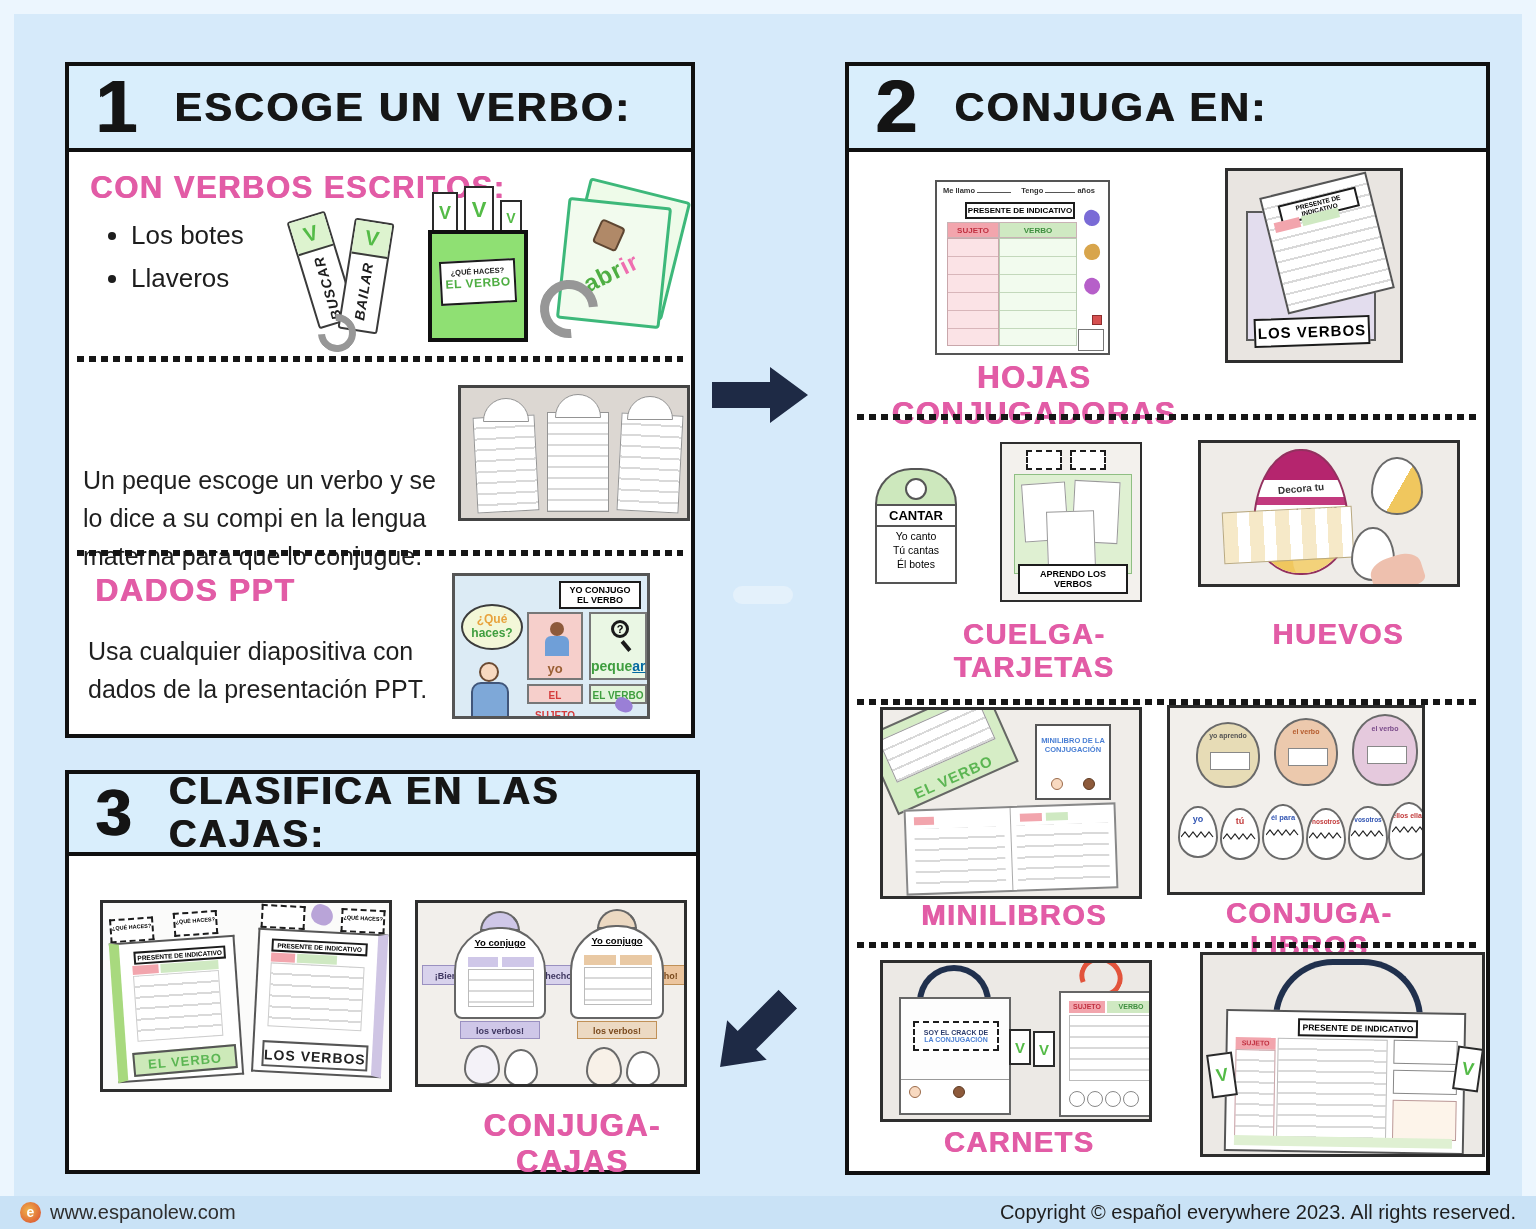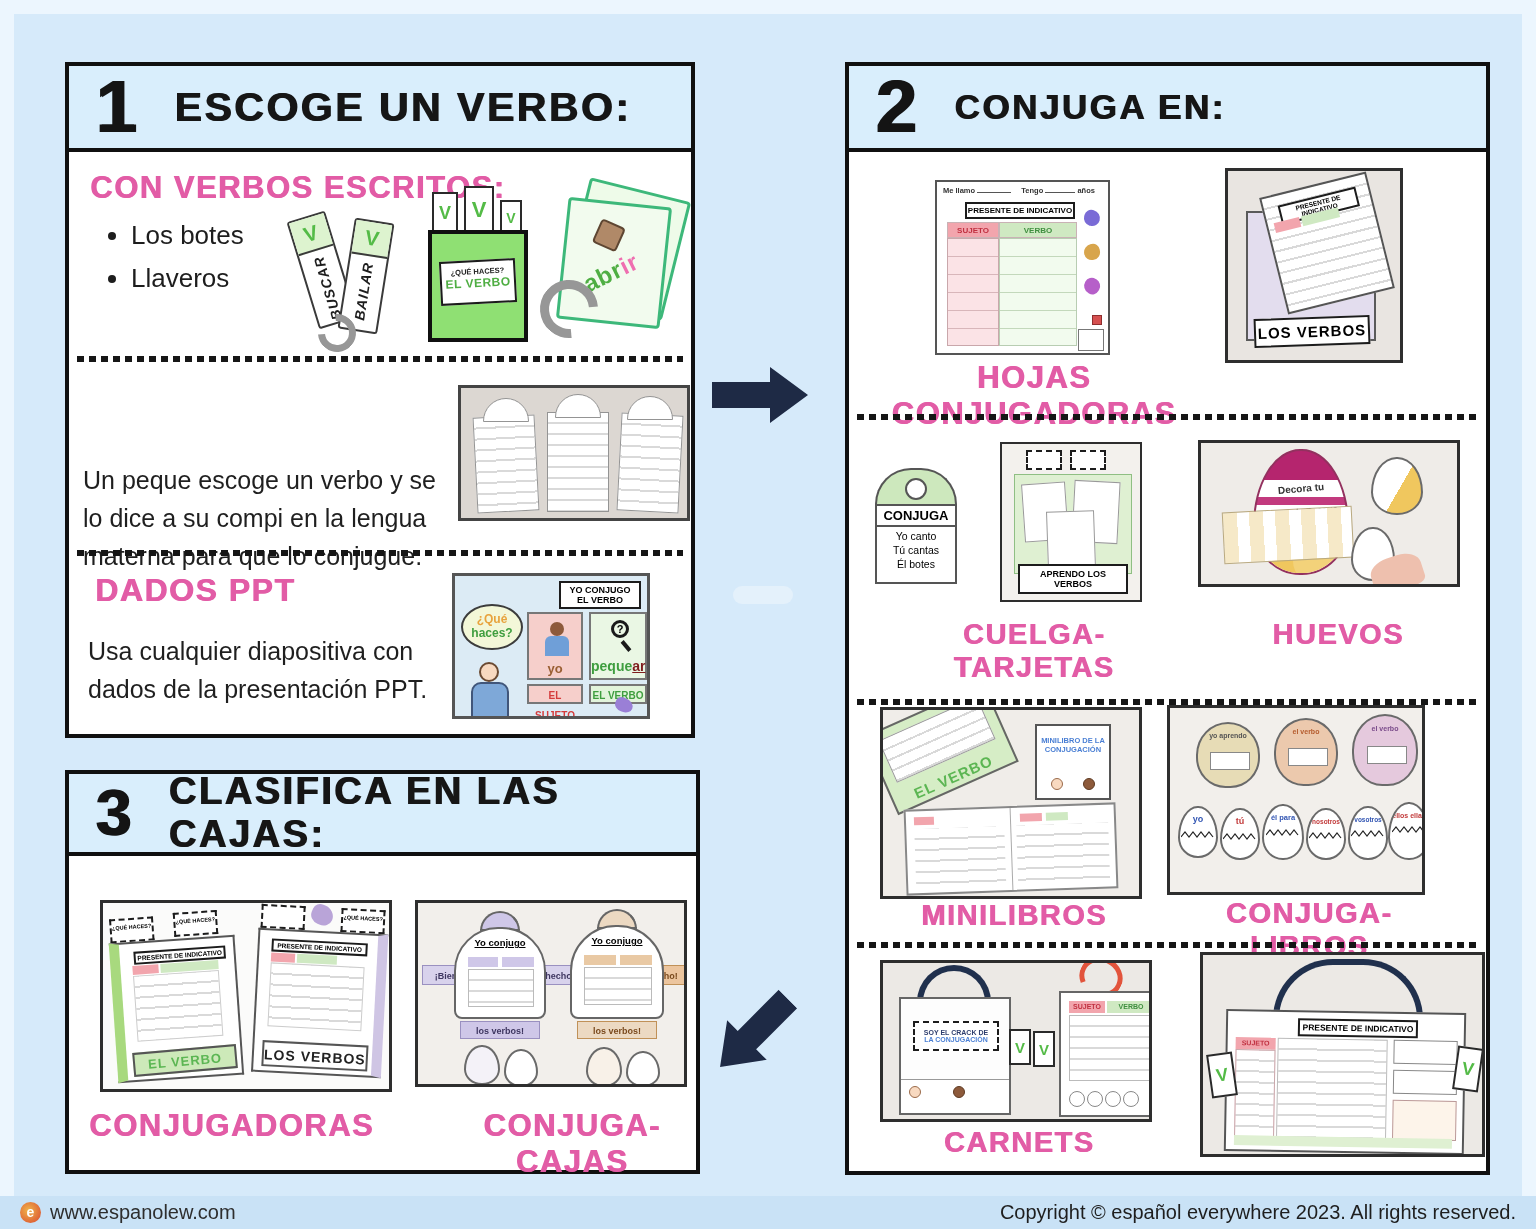--- a/index.html
+++ b/index.html
@@ -113,40 +113,40 @@
       <div class="abs" style="left:24px;top:86px;width:20px;height:20px;background:#f8d9c0;border:2px solid #6b4a32;border-radius:50%;"></div>
       <div class="abs" style="left:16px;top:106px;width:38px;height:36px;background:#7ea8d8;border:2px solid #41567a;border-radius:10px 10px 0 0;"></div>
       <div class="abs" style="left:72px;top:36px;width:56px;height:68px;background:#f6cfcb;border:2px solid #777;">
         <div class="abs" style="left:21px;top:8px;width:14px;height:14px;background:#8d5a3b;border-radius:50%;"></div>
         <div class="abs" style="left:16px;top:22px;width:24px;height:20px;background:#6f9fd8;border-radius:6px 6px 0 0;"></div>
         <div class="abs" style="left:0;right:0;bottom:2px;text-align:center;font-size:13px;font-weight:900;color:#9a5f33;">yo</div>
       </div>
       <div class="abs" style="left:134px;top:36px;width:58px;height:68px;background:#eaf7e4;border:2px solid #777;">
         <div class="abs" style="left:20px;top:6px;width:18px;height:18px;border:3px solid #1a1a1a;border-radius:50%;text-align:center;font-size:11px;font-weight:900;">?</div>
         <div class="abs" style="left:33px;top:26px;width:4px;height:12px;background:#1a1a1a;transform:rotate(-40deg);"></div>
-        <div class="abs" style="left:0;right:0;bottom:4px;text-align:center;font-size:14px;font-weight:900;"><span style="color:#3f9e3f;">peque</span><span style="color:#7f1d1d;text-decoration:underline;">ar</span></div>
+        <div class="abs" style="left:0;right:0;bottom:4px;text-align:center;font-size:14px;font-weight:900;"><span style="color:#3f9e3f;">peque</span><span style="color:#0369a1;text-decoration:underline;">ar</span></div>
       </div>
       <div class="abs" style="left:72px;top:108px;width:56px;height:20px;background:#f6cfcb;border:2px solid #777;text-align:center;font-size:10px;font-weight:900;color:#d43c3c;line-height:20px;">EL SUJETO</div>
       <div class="abs" style="left:134px;top:108px;width:58px;height:20px;background:#e2f4db;border:2px solid #777;text-align:center;font-size:10px;font-weight:900;color:#3f9e3f;line-height:20px;">EL VERBO</div>
       <div class="abs" style="right:14px;bottom:4px;width:18px;height:14px;background:#9a7fd6;border-radius:40% 60% 50% 50%;transform:rotate(20deg);"></div>
     </div>
   </div>
 
   <svg class="abs" style="left:712px;top:360px;" width="96" height="70" viewBox="0 0 96 70">
     <polygon points="0,22 58,22 58,7 96,35 58,63 58,48 0,48" fill="#1e2a45"></polygon>
   </svg>
   <svg class="abs" style="left:706px;top:998px;transform:rotate(135deg);" width="96" height="70" viewBox="0 0 96 70">
     <polygon points="0,22 58,22 58,7 96,35 58,63 58,48 0,48" fill="#1e2a45"></polygon>
   </svg>
   <div class="abs" style="left:733px;top:586px;width:60px;height:18px;background:#e4f1fb;border-radius:9px;"></div>
 
   <div class="panel" style="left:845px;top:62px;width:645px;height:1113px;">
     <div class="phead" style="height:86px;">
       <span class="bignum" style="font-size:74px;">2</span>
-      <span class="ptitle" style="font-size:35px;">CONJUGA EN:</span>
+      <span class="ptitle" style="font-size:41px;">CONJUGA EN:</span>
     </div>
 
     <div class="photo" style="left:86px;top:114px;width:175px;height:175px;background:#fff;border-color:#555;border-width:2px;">
       <div class="abs" style="left:6px;top:4px;right:4px;font-size:7.5px;color:#333;font-weight:700;">
         <span>Me llamo</span>
         <span style="display:inline-block;width:34px;border-bottom:1px solid #555;"></span>
         <span style="margin-left:8px;">Tengo</span>
         <span style="display:inline-block;width:30px;border-bottom:1px solid #555;"></span>
         <span>años</span>
       </div>
@@ -175,21 +175,21 @@
     </div>
     <div class="plabel pink" style="left:20px;top:294px;width:330px;font-size:31px;">HOJAS CONJUGADORAS</div>
 
     <div class="dots" style="left:8px;right:8px;top:348px;"></div>
 
     <div class="abs" style="left:26px;top:402px;width:82px;height:116px;">
       <div class="abs" style="left:0;top:0;width:82px;height:36px;background:#cde8bd;border:2px solid #555;border-bottom:none;border-radius:40px 40px 0 0;">
         <div class="abs" style="left:28px;top:8px;width:22px;height:22px;background:#fff;border:2px solid #555;border-radius:50%;"></div>
       </div>
       <div class="abs" style="left:0;top:36px;width:82px;height:80px;background:#fff;border:2px solid #555;text-align:center;">
-        <div style="font-size:13px;font-weight:900;border-bottom:2px solid #555;padding:2px 0;">CONJUGA</div>
+        <div style="font-size:13px;font-weight:900;border-bottom:2px solid #555;padding:2px 0;">CANTAR</div>
         <div style="font-size:10.5px;margin-top:3px;">Yo canto</div>
         <div style="font-size:10.5px;margin-top:2px;">Tú cantas</div>
         <div style="font-size:10.5px;margin-top:2px;">Él botes</div>
       </div>
     </div>
     <div class="photo" style="left:151px;top:376px;width:142px;height:160px;background:#f3f1ed;border-width:2px;">
       <div class="minisign" style="position:absolute;left:24px;top:6px;width:36px;height:20px;border-style:dashed;"></div>
       <div class="minisign" style="position:absolute;left:68px;top:6px;width:36px;height:20px;border-style:dashed;"></div>
       <div class="abs" style="left:12px;top:30px;width:118px;height:100px;background:#dff0d2;border:1px solid #8fbf83;">
         <div class="abs" style="left:8px;top:8px;width:44px;height:58px;background:#fff;border:1px solid #999;transform:rotate(-4deg);"></div>
@@ -392,21 +392,20 @@
           <div class="abs lines" style="left:12px;top:40px;width:68px;height:38px;background-color:#fff;border:1px solid #bbb;"></div>
         </div>
         <div class="abs" style="left:7px;top:112px;width:80px;height:18px;background:#ecd9c2;border:1px solid #c09158;text-align:center;font-size:9px;font-weight:900;color:#7a4a1e;line-height:18px;">los verbos!</div>
       </div>
       <div class="egg" style="left:46px;top:142px;width:36px;height:40px;background:#f4f2f8;"></div>
       <div class="egg" style="left:86px;top:146px;width:34px;height:38px;"></div>
       <div class="egg" style="left:168px;top:144px;width:36px;height:40px;background:#f8f1e8;"></div>
       <div class="egg" style="left:208px;top:148px;width:34px;height:36px;"></div>
     </div>
 
-    <div class="plabel pink" style="left:20px;top:334px;width:250px;font-size:31px;">CONJUGADORAS</div>
     <div class="plabel pink" style="left:378px;top:334px;width:250px;font-size:31px;">CONJUGA-CAJAS</div>
   </div>
 
   <div class="abs" style="left:0;right:0;top:1196px;height:33px;background:#c9e2f6;display:flex;align-items:center;justify-content:space-between;padding:0 20px;">
     <div style="display:flex;align-items:center;gap:9px;">
       <div style="width:21px;height:21px;border-radius:50%;background:radial-gradient(circle at 40% 40%, #f0b44a, #d8462e);color:#fff;font-weight:900;font-size:14px;text-align:center;line-height:21px;">e</div>
       <span style="font-size:20px;color:#2e2e2e;">www.espanolew.com</span>
     </div>
     <span style="font-size:20px;color:#1e1e1e;">Copyright © español everywhere 2023. All rights reserved.</span>
   </div>

